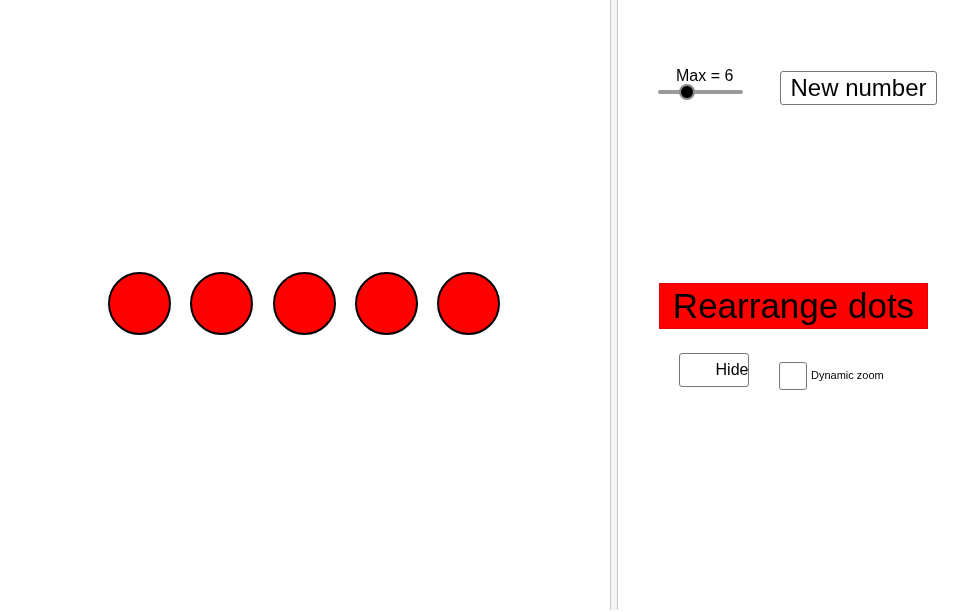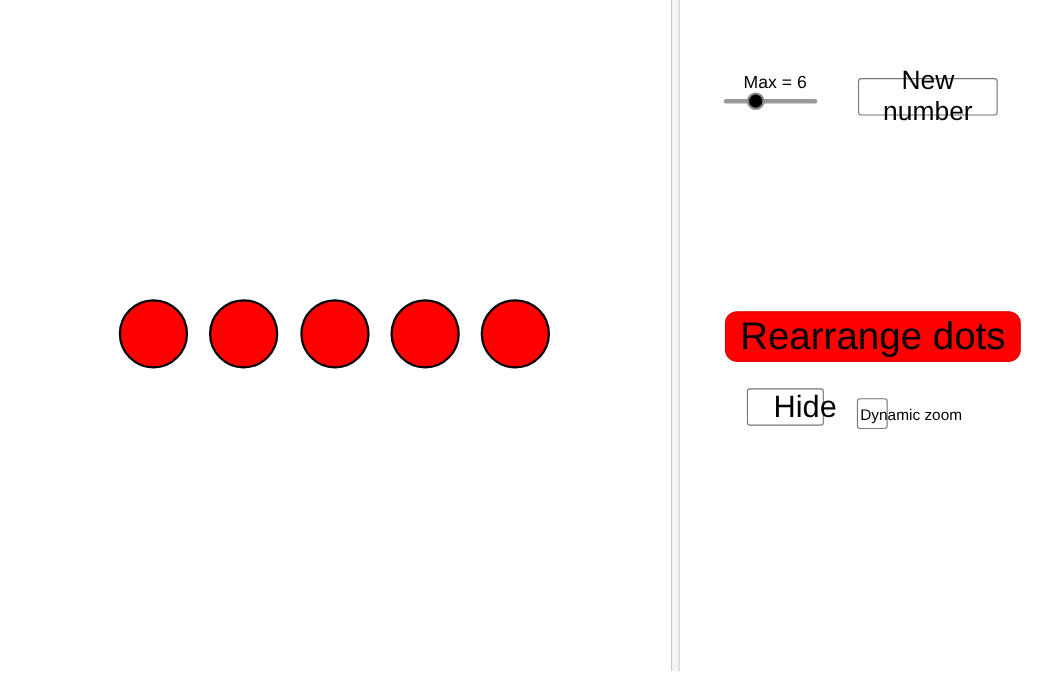--- a/index.html
+++ b/index.html
@@ -35,32 +35,32 @@
       position: absolute; left: 679px; top: 84px; width: 16px; height: 16px;
       border-radius: 50%; background: #000; box-sizing: border-box;
       border: 2px solid #8a8a8a;
     }
     .btn {
       position: absolute; box-sizing: border-box; background: #fff;
       border: 1px solid #777; border-radius: 3px; color: #000;
       display: flex; align-items: center; justify-content: center;
       font-family: "Liberation Sans", sans-serif; cursor: pointer; padding: 0;
     }
-    .btn-new { left: 780px; top: 71px; width: 127px; height: 34px; font-size: 24px; }
+    .btn-new { left: 780px; top: 71px; width: 157px; height: 34px; font-size: 24px; }
     .btn-rearrange {
       left: 659px; top: 283px; width: 269px; height: 46px; font-size: 35px;
-      background: #ff0000; border: 1px solid #e00000; border-radius: 11px;
+      background: #ff0000; border: 1px solid #e00000; border-radius: 0;
     }
-    .btn-hide { left: 679px; top: 353px; width: 70px; height: 34px; font-size: 28px; padding-left: 36px; }
+    .btn-hide { left: 679px; top: 353px; width: 70px; height: 34px; font-size: 16px; padding-left: 36px; }
     .checkbox {
       position: absolute; left: 779px; top: 362px; width: 28px; height: 28px;
       box-sizing: border-box; border: 1px solid #777; border-radius: 3px; background: #fff;
     }
     .checkbox-label {
-      position: absolute; left: 782px; top: 369px; font-size: 14px; color: #000;
+      position: absolute; left: 811px; top: 369px; font-size: 11px; color: #000;
     }
   </style>
 </head>
 <body>
 
 <div class="graphics-view">
   <div class="dot" style="left:108px"></div>
   <div class="dot" style="left:190px"></div>
   <div class="dot" style="left:273px"></div>
   <div class="dot" style="left:355px"></div>

